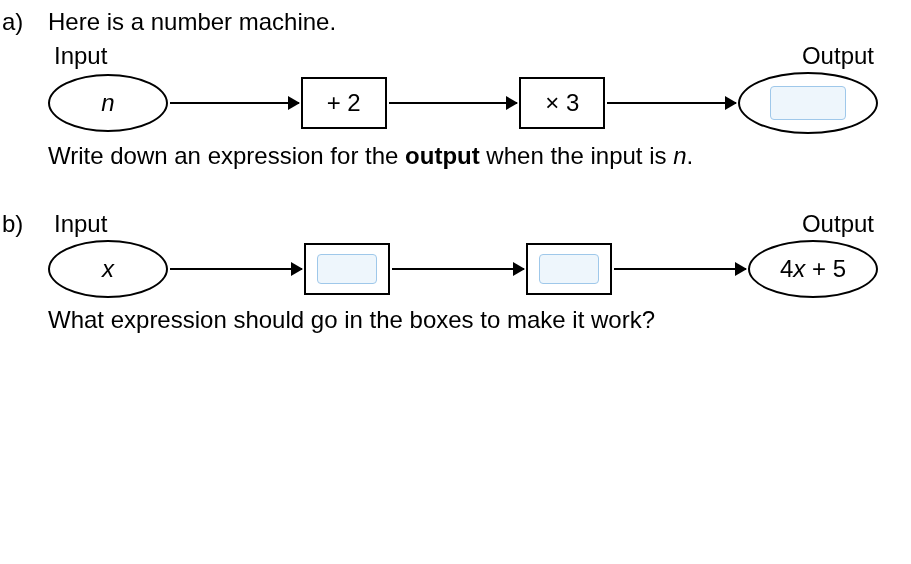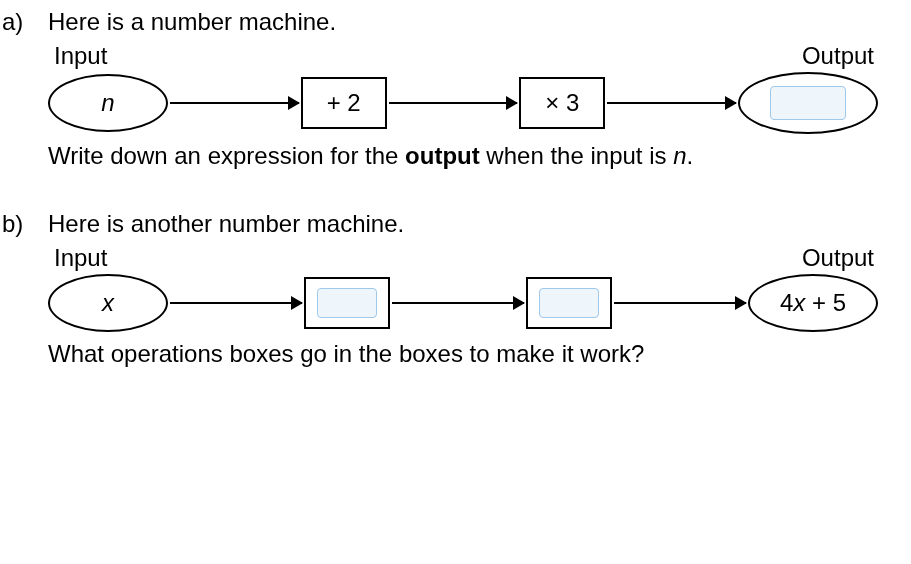--- a/index.html
+++ b/index.html
@@ -152,21 +152,20 @@
 
       <p class="followup">
         <span>Write down an expression for the </span><span class="bold">output</span><span> when the input is </span><span class="italic">n</span><span>.</span>
       </p>
     </div>
   </div>
 
   <div class="question">
     <div class="qlabel">b)</div>
     <div class="qbody">
-      <p class="intro">Here is another number machine.</p>
 
       <div class="io-labels">
         <span>Input</span>
         <span>Output</span>
       </div>
 
       <div class="machine">
         <div class="oval">
           <span>x</span>
         </div>
@@ -177,17 +176,17 @@
         <div class="arrow"></div>
         <div class="rect">
           <div class="ans-box small"></div>
         </div>
         <div class="arrow"></div>
         <div class="oval output-b">
           <span><span>4</span><span class="italic">x</span><span> + 5</span></span>
         </div>
       </div>
 
-      <p class="followup">What operations boxes go in the boxes to make it work?</p>
+      <p class="followup">What expression should go in the boxes to make it work?</p>
     </div>
   </div>
 
 </div>
 
 </body></html>

